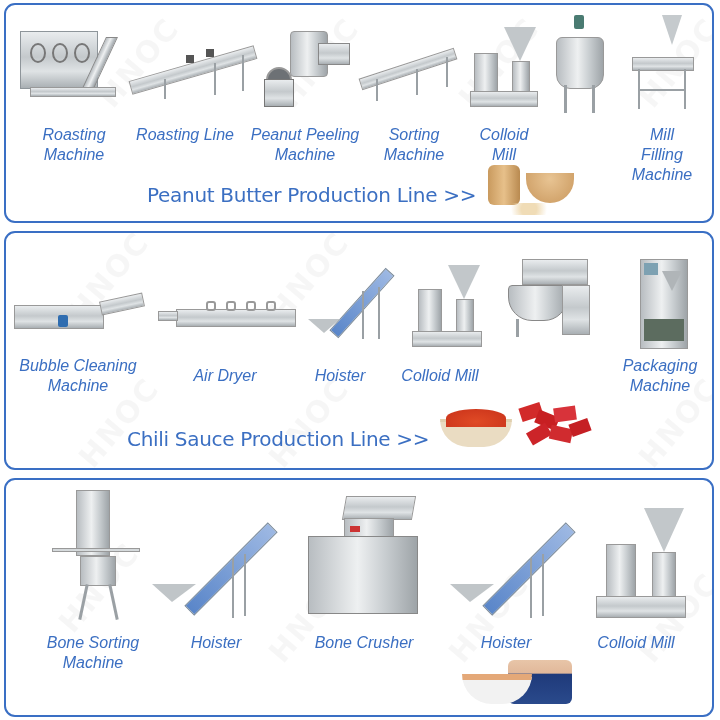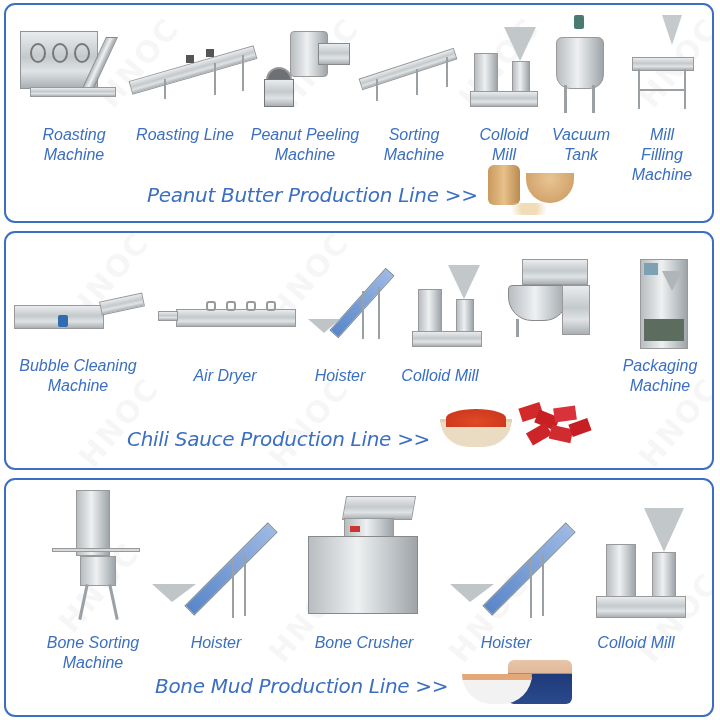--- a/index.html
+++ b/index.html
@@ -1,21 +1,21 @@
 <!DOCTYPE html>
 <html><head>
 <meta charset="utf-8">
 <style>
   *{box-sizing:border-box;margin:0;padding:0}
   html,body{width:720px;height:720px;background:#fff;overflow:hidden;font-family:"Liberation Sans",sans-serif}
   .panel{position:absolute;left:4px;width:710px;border:2px solid #3a6fc4;border-radius:11px;background:#fff;overflow:hidden}
   .wm{position:absolute;font-family:"DejaVu Sans",sans-serif;font-size:30px;font-weight:bold;color:rgba(0,0,0,0.035);transform:rotate(-50deg);letter-spacing:2px;pointer-events:none}
   .img{position:absolute}
   .lbl{position:absolute;color:#3b6fc2;font-style:italic;font-size:16px;line-height:20px;text-align:center;white-space:nowrap;transform:translateX(-50%)}
-  .title{position:absolute;color:#3b6fc2;font-style:italic;font-size:20px;white-space:nowrap;font-family:"DejaVu Sans",sans-serif;letter-spacing:-0.3px}
+  .title{position:absolute;color:#3b6fc2;font-size:20px;white-space:nowrap;font-family:"DejaVu Sans",sans-serif;letter-spacing:-0.3px}
   .steel{background:linear-gradient(180deg,#e9ecee 0%,#c4c9cc 45%,#dfe3e5 70%,#a9afb3 100%)}
   .steel2{background:linear-gradient(90deg,#b8bdc1 0%,#eef0f1 45%,#c9ced1 70%,#9ea4a8 100%)}
   .leg{position:absolute;background:#9aa0a4;width:2px}
   .blue-belt{background:linear-gradient(90deg,#5a86c9,#9db8e3)}
 </style>
 </head>
 <body>
 
 <div class="panel" style="top:3px;height:220px;">
   <div class="wm" style="left:80px;top:40px">HNOC</div>
@@ -70,22 +70,20 @@
   </div>
   <div class="lbl" style="left:498px;top:120px;white-space:pre">Colloid
 Mill</div>
 
   <div class="img" style="left:546px;top:10px;width:56px;height:104px;">
     <div style="position:absolute;left:22px;top:0;width:10px;height:14px;background:#4a7b72;border-radius:2px"></div>
     <div class="steel2" style="position:absolute;left:4px;top:22px;width:48px;height:52px;border-radius:6px 6px 14px 14px;border:1px solid #999"></div>
     <div class="leg" style="left:12px;top:70px;height:28px;width:3px"></div>
     <div class="leg" style="left:40px;top:70px;height:28px;width:3px"></div>
   </div>
-  <div class="lbl" style="left:575px;top:120px;white-space:pre">Vacuum
-Tank</div>
 
   <div class="img" style="left:622px;top:8px;width:70px;height:108px;">
     <div style="position:absolute;left:34px;top:2px;width:0;height:0;border-left:10px solid transparent;border-right:10px solid transparent;border-top:30px solid #c5cacd"></div>
     <div class="steel" style="position:absolute;left:4px;top:44px;width:62px;height:14px;border:1px solid #999"></div>
     <div class="leg" style="left:10px;top:56px;height:40px"></div>
     <div class="leg" style="left:56px;top:56px;height:40px"></div>
     <div class="leg" style="left:10px;top:76px;height:2px;width:48px"></div>
   </div>
   <div class="lbl" style="left:656px;top:120px;white-space:pre">Mill
 Filling
@@ -210,18 +208,17 @@
   <div class="lbl" style="left:500px;top:153px;white-space:pre">Hoister</div>
 
   <div class="img" style="left:588px;top:24px;width:96px;height:118px;">
     <div style="position:absolute;left:50px;top:4px;width:0;height:0;border-left:20px solid transparent;border-right:20px solid transparent;border-top:44px solid #c2c7ca"></div>
     <div class="steel2" style="position:absolute;left:58px;top:48px;width:24px;height:48px;border:1px solid #999"></div>
     <div class="steel2" style="position:absolute;left:12px;top:40px;width:30px;height:56px;border:1px solid #999"></div>
     <div class="steel" style="position:absolute;left:2px;top:92px;width:90px;height:22px;border:1px solid #999"></div>
   </div>
   <div class="lbl" style="left:630px;top:153px;white-space:pre">Colloid Mill</div>
 
-  <div class="title" style="left:149px;top:194px">Bone Mud Production Line &gt;&gt;</div>
   <div class="img" style="left:452px;top:174px;width:120px;height:58px;">
     <div style="position:absolute;left:50px;top:6px;width:64px;height:44px;border-radius:6px;background:linear-gradient(180deg,#e8c5a8 0%,#e1b89a 30%,#1f3a7a 32%,#2a4a8c 100%)"></div>
     <div style="position:absolute;left:4px;top:20px;width:70px;height:30px;border-radius:0 0 34px 34px;background:#f2f2f2;border-top:6px solid #e4a878"></div>
   </div>
 </div>
 
 </body></html>

